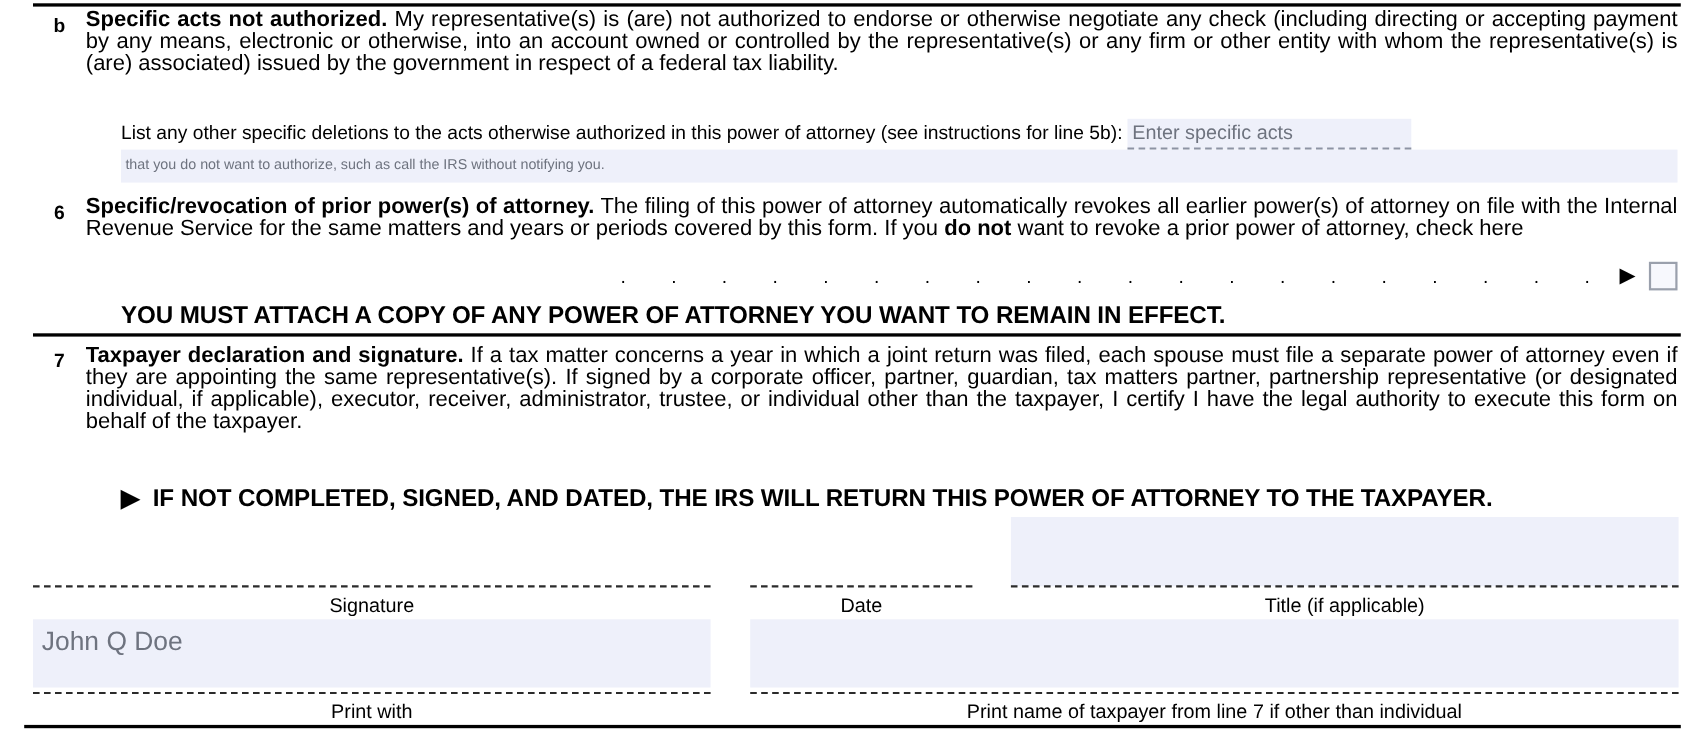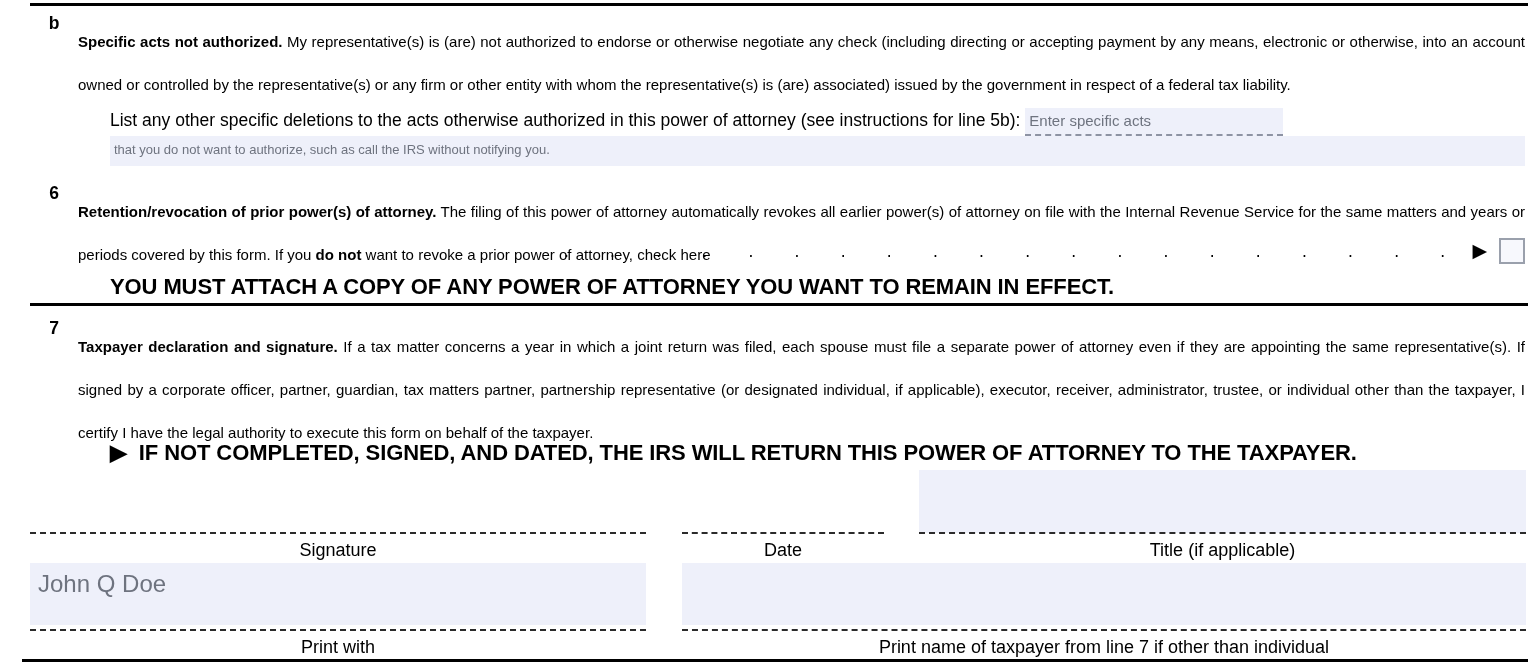--- a/index.html
+++ b/index.html
@@ -49,38 +49,37 @@
   .item-num {
     width: 48px;
     flex: 0 0 48px;
     font-weight: bold;
     font-size: 17.5px;
     line-height: 30.5px;
     text-align: center;
   }
   .item-body {
     flex: 1;
-    font-size: 15px;
-    line-height: 43px;
+    font-size: 20px;
+    line-height: 20px;
     text-align: justify;
     text-justify: inter-word;
-    margin-top: 12px;
   }
   b, .b { font-weight: bold; }
 
   
   .inline-field {
     display: inline-block;
     vertical-align: baseline;
     background: #eef0fa;
     color: #6e737f;
     border-bottom: 2px dashed #8d93a3;
     padding: 0 2px 1px 4px;
     min-width: 258px;
-    font-size: 15px;
+    font-size: 18px;
     line-height: 25px;
   }
   .wrap-field {
     display: block;
     background: #eef0fa;
     color: #6e737f;
     padding: 0 4px 2px 4px;
     font-size: 13px;
     line-height: 28px;
     width: 100%;
@@ -171,21 +170,21 @@
 
   <div style="position:absolute; left:110px; top:106px; width:1415px; font-size:17.5px; line-height:28px;">
     <span>List any other specific deletions to the acts otherwise authorized in this power of attorney (see instructions for line 5b):</span>
     <span class="inline-field">Enter specific acts</span>
     <span class="wrap-field">that you do not want to authorize, such as call the IRS without notifying you.</span>
   </div>
 
   <div class="item" style="left:30px; top:178px; width:1495px;">
     <div class="item-num">6</div>
     <div class="item-body" style="width:1447px;">
-      <span class="b">Retention/revocation of prior power(s) of attorney.</span><span> The filing of this power of attorney automatically revokes all earlier power(s) of attorney on file with the Internal Revenue Service for the same matters and years or periods covered by this form. If you </span><span class="b">do not</span><span> want to revoke a prior power of attorney, check here</span>
+      <span class="b">Specific/revocation of prior power(s) of attorney.</span><span> The filing of this power of attorney automatically revokes all earlier power(s) of attorney on file with the Internal Revenue Service for the same matters and years or periods covered by this form. If you </span><span class="b">do not</span><span> want to revoke a prior power of attorney, check here</span>
     </div>
   </div>
 
   <div class="leader-row" style="position:absolute; left:556px; top:236px; width:969px;">
     <div class="dots">. . . . . . . . . . . . . . . . . . . . . . . . . . . . . . . . . . . . . . .</div>
     <div class="arrow-glyph">▶</div>
     <div class="checkbox"></div>
   </div>
 
   <div class="caps-line" style="left:110px; top:274px;">YOU MUST ATTACH A COPY OF ANY POWER OF ATTORNEY YOU WANT TO REMAIN IN EFFECT.</div>

